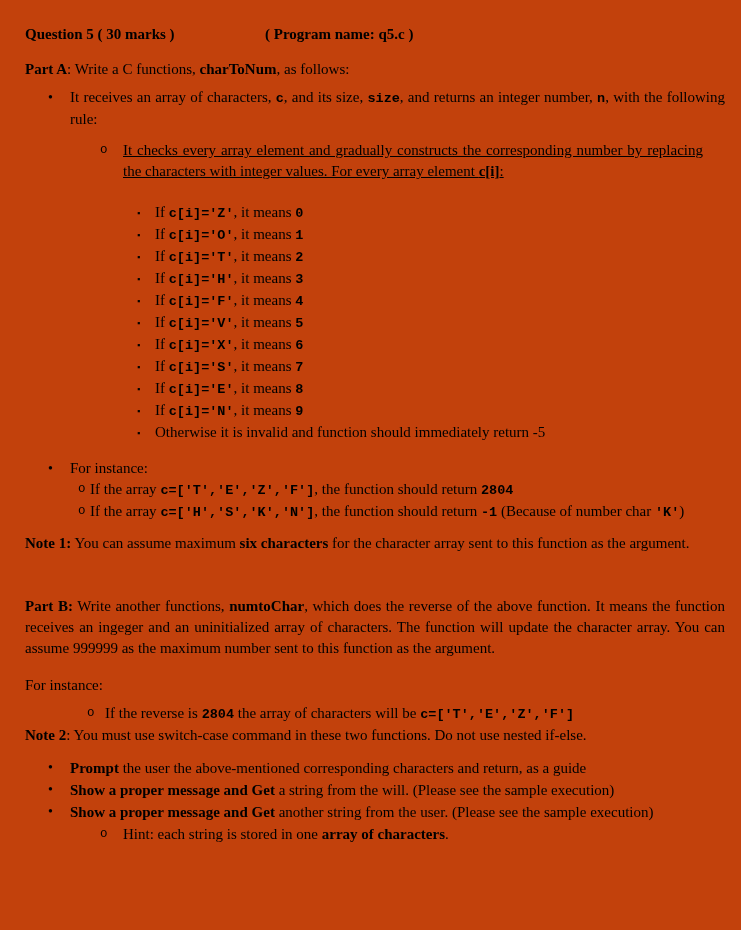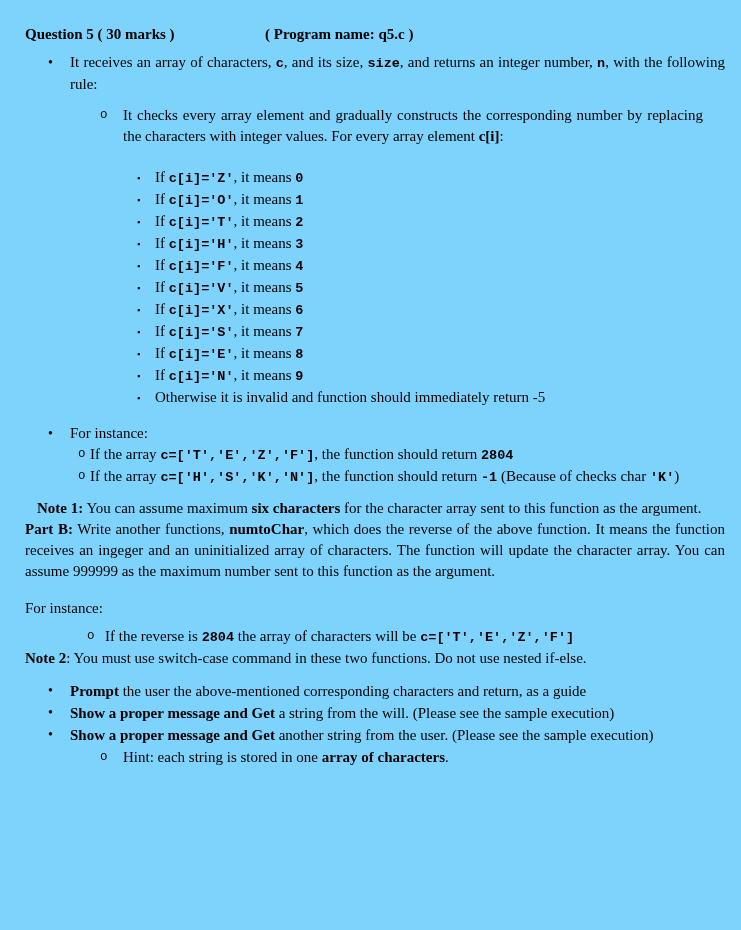--- a/index.html
+++ b/index.html
@@ -1,20 +1,20 @@
 <!DOCTYPE html>
 <html><head>
 <meta charset="utf-8">
 <style>
   html,body{margin:0;padding:0;background:#e8e8e8;}
   .page{
     position:relative;
     width:741px;height:930px;
     margin:0 auto;
-    background:#7dd3fc;
+    background:#c2410c;
     color:#000000;
     font-family:"Liberation Serif",serif;
     font-size:15px;
     line-height:21px;
     box-sizing:border-box;
     padding:24px 16px 0 25px;
     overflow:hidden;
   }
   .seg-r{font-weight:400;}
   .seg-b{font-weight:700;}
@@ -29,55 +29,56 @@
   .line{margin:0;}
   .parta{margin-top:14px;}
   .row{display:flex;align-items:flex-start;}
   .mk{flex:none;user-select:none;}
   
   .l1{margin-left:23px;margin-top:7px;}
   .l1 .mk{width:22px;font-size:14px;}
   
   .l2{margin-left:75px;margin-top:10px;}
   .l2 .mk{width:23px;font-family:"Liberation Mono",monospace;font-size:12.5px;}
-  .l2 .txt{padding-right:22px;}
+  .l2 .txt{padding-right:22px;text-decoration:underline;}
   
   .sq-list{margin-top:20px;}
   .l3{margin-left:112px;line-height:20px;}
   .l3 .mk{width:18px;font-size:9px;line-height:20px;padding-top:1px;}
   
   .oa{margin-left:53px;}
   .oa .mk{width:12px;font-family:"Liberation Mono",monospace;font-size:12.5px;}
   
   .ob{margin-left:62px;margin-top:7px;}
   .ob .mk{width:18px;font-family:"Liberation Mono",monospace;font-size:12.5px;}
   
   .oc{margin-left:75px;}
   .oc .mk{width:23px;font-family:"Liberation Mono",monospace;font-size:12.5px;}
   .txt{flex:1;display:block;}
   .just{text-align:justify;}
   .fi-a{margin-top:15px;}
-  .note1{margin-top:10px;margin-left:12px;}
-  .partb{text-align:justify;}
+  .note1{margin-top:10px;}
+  .partb{margin-top:42px;text-align:justify;}
   .fi-b{margin-top:16px;}
   .note2{margin-top:0;}
   .partc{margin-top:66px;}
   .c-list{margin-top:11px;line-height:22px;}
   .c-list .row{margin-top:0;}
   .oc{line-height:22px;}
 </style>
 </head>
 <body>
 
 <div class="page">
 
   <div class="header">
     <span class="q-title">Question 5 ( 30 marks )</span><span class="program">( Program name: q5.c )</span>
   </div>
 
+  <p class="line parta"><span class="seg-b">Part A</span><span class="seg-r">: Write a C functions, </span><span class="seg-b">charToNum</span><span class="seg-r">, as follows:</span></p>
 
   <div class="row l1">
     <span class="mk">•</span>
     <span class="txt just"><span class="seg-r">It receives an array of characters, </span><span class="seg-m">c</span><span class="seg-r">, and its size, </span><span class="seg-m">size</span><span class="seg-r">, and returns an integer number, </span><span class="seg-m">n</span><span class="seg-r">, with the following rule:</span></span>
   </div>
 
   <div class="row l2">
     <span class="mk">o</span>
     <span class="txt just"><span class="seg-r">It checks every array element and gradually constructs the corresponding number by replacing the characters with integer values. For every array element </span><span class="seg-b">c[i]</span><span class="seg-r">:</span></span>
   </div>
@@ -134,21 +135,21 @@
     <span class="txt"><span class="seg-r">For instance:</span></span>
   </div>
 
   <div class="row oa">
     <span class="mk">o</span>
     <span class="txt"><span class="seg-r">If the array </span><span class="seg-m">c=['T','E','Z','F']</span><span class="seg-r">, the function should return </span><span class="seg-m">2804</span></span>
   </div>
 
   <div class="row oa">
     <span class="mk">o</span>
-    <span class="txt"><span class="seg-r">If the array </span><span class="seg-m">c=['H','S','K','N']</span><span class="seg-r">, the function should return </span><span class="seg-m">-1</span><span class="seg-r"> (Because of checks char </span><span class="seg-m">'K'</span><span class="seg-r">)</span></span>
+    <span class="txt"><span class="seg-r">If the array </span><span class="seg-m">c=['H','S','K','N']</span><span class="seg-r">, the function should return </span><span class="seg-m">-1</span><span class="seg-r"> (Because of number char </span><span class="seg-m">'K'</span><span class="seg-r">)</span></span>
   </div>
 
   <p class="line note1"><span class="seg-b">Note 1:</span><span class="seg-r"> You can assume maximum </span><span class="seg-b">six characters</span><span class="seg-r"> for the character array sent to this function as the argument.</span></p>
 
   <p class="line partb"><span class="seg-b">Part B:</span><span class="seg-r"> Write another functions, </span><span class="seg-b">numtoChar</span><span class="seg-r">, which does the reverse of the above function. It means the function receives an ingeger and an uninitialized array of characters. The function will update the character array. You can assume 999999 as the maximum number sent to this function as the argument.</span></p>
 
   <p class="line fi-b"><span class="seg-r">For instance:</span></p>
 
   <div class="row ob">
     <span class="mk">o</span>

